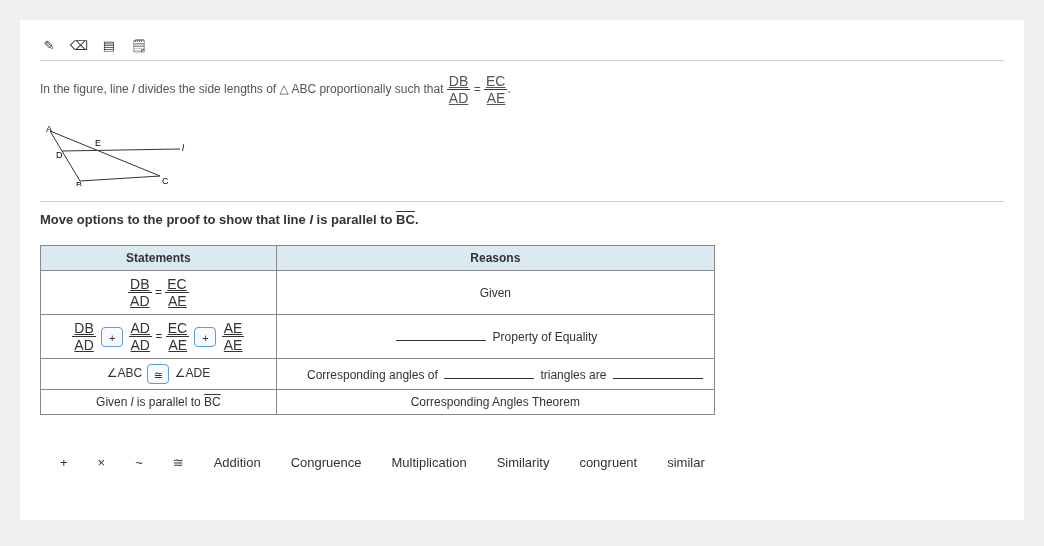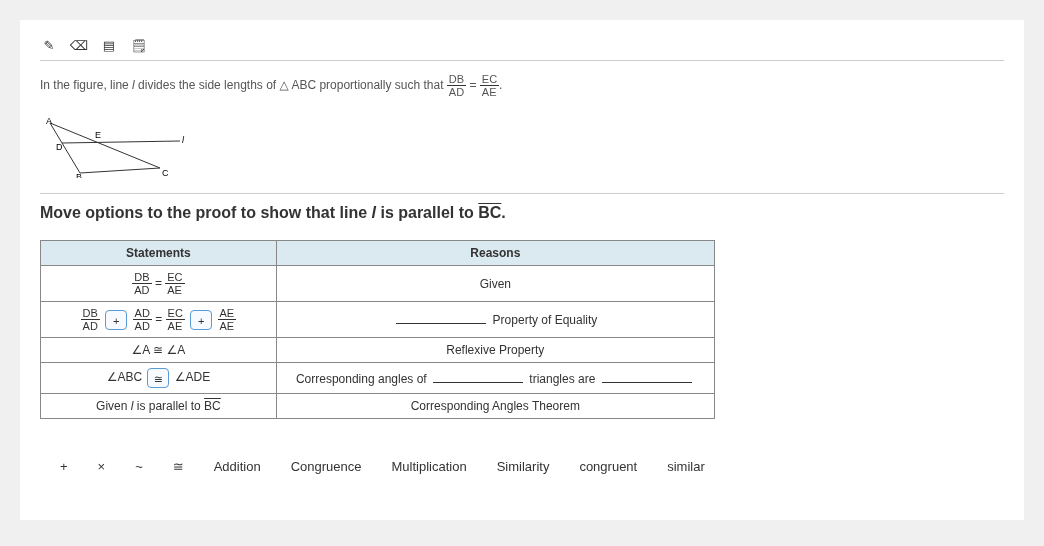--- a/index.html
+++ b/index.html
@@ -27,28 +27,28 @@
   .tool-icon {
     width: 18px; height: 18px;
     display: inline-flex; align-items: center; justify-content: center;
     cursor: pointer;
   }
   .problem-text {
     font-size: 12px;
     color: #555;
     margin-bottom: 20px;
   }
-  .frac { display: inline-block; vertical-align: middle; text-align: left; font-size: 11px; }
+  .frac { display: inline-block; vertical-align: middle; text-align: right; font-size: 14px; text-decoration: underline; }
   .frac .n { display: block; border-bottom: 1px solid #333; padding: 0 2px; }
   .frac .d { display: block; padding: 0 2px; }
   .over { text-decoration: overline; }
   .figure { margin: 8px 0 12px 0; }
   .instruction {
     font-weight: bold;
-    font-size: 16px;
+    font-size: 13px;
     color: #333;
     border-top: 1px solid #ccc;
     padding-top: 10px;
     margin-bottom: 18px;
   }
   table.proof {
     border-collapse: collapse;
     width: 70%;
     margin-bottom: 30px;
   }
@@ -161,33 +161,29 @@
         <span class="frac"><span class="n">EC</span><span class="d">AE</span></span>
         <span class="drop">+</span>
         <span class="frac"><span class="n">AE</span><span class="d">AE</span></span>
       </td>
       <td>
         <span class="blank"></span><span> Property of Equality</span>
       </td>
     </tr>
 
 
-    <tr>
-      <td>∠A ≅ ∠A</td>
-      <td>Reflexive Property</td>
-    </tr>
 
 
     <tr>
       <td>
         <span>∠ABC</span>
         <span class="drop">≅</span>
         <span>∠ADE</span>
       </td>
-      <td style="text-align:center">
+      <td style="text-align:right">
         <span>Corresponding angles of </span><span class="blank"></span><span> triangles are </span><span class="blank"></span>
       </td>
     </tr>
 
     <tr>
       <td>
         <span>Given </span><span class="italic">l</span><span> is parallel to </span><span class="over">BC</span>
       </td>
       <td>Corresponding Angles Theorem</td>
     </tr>

